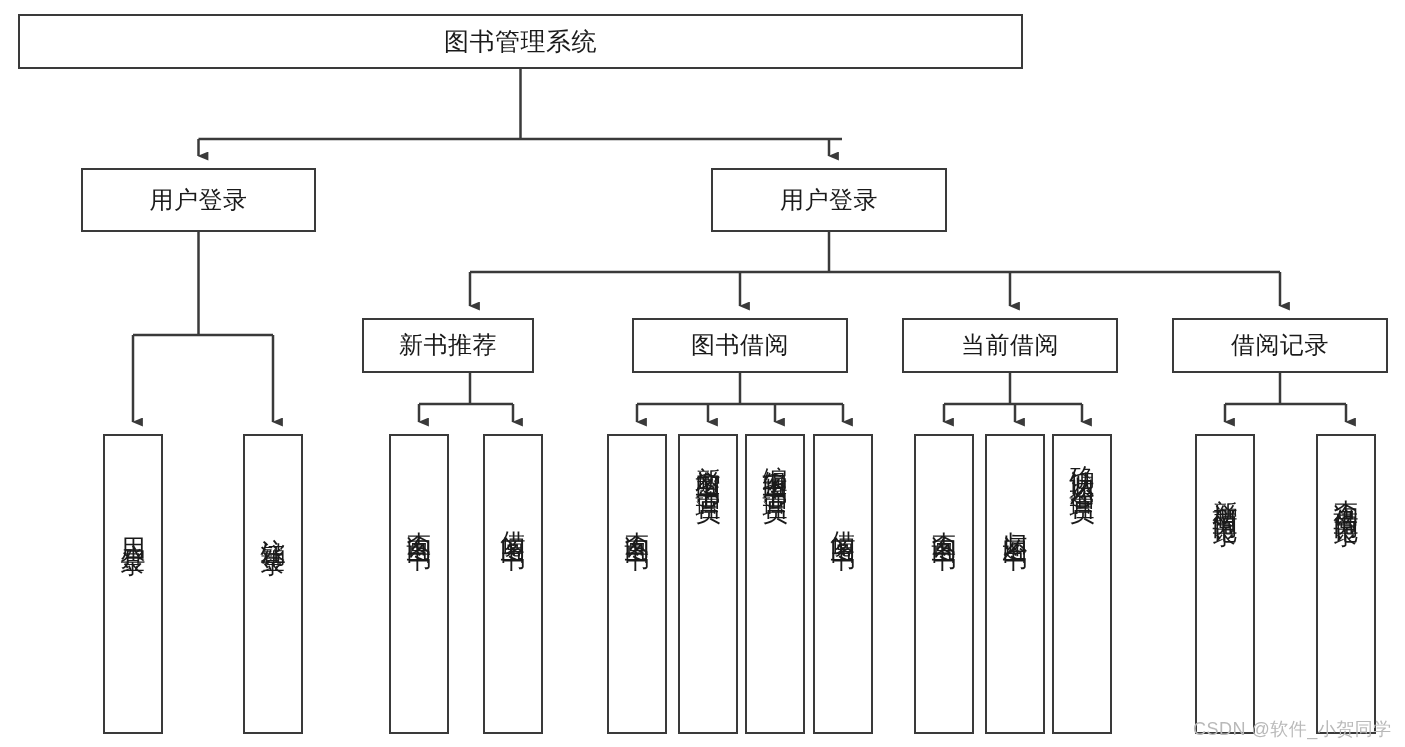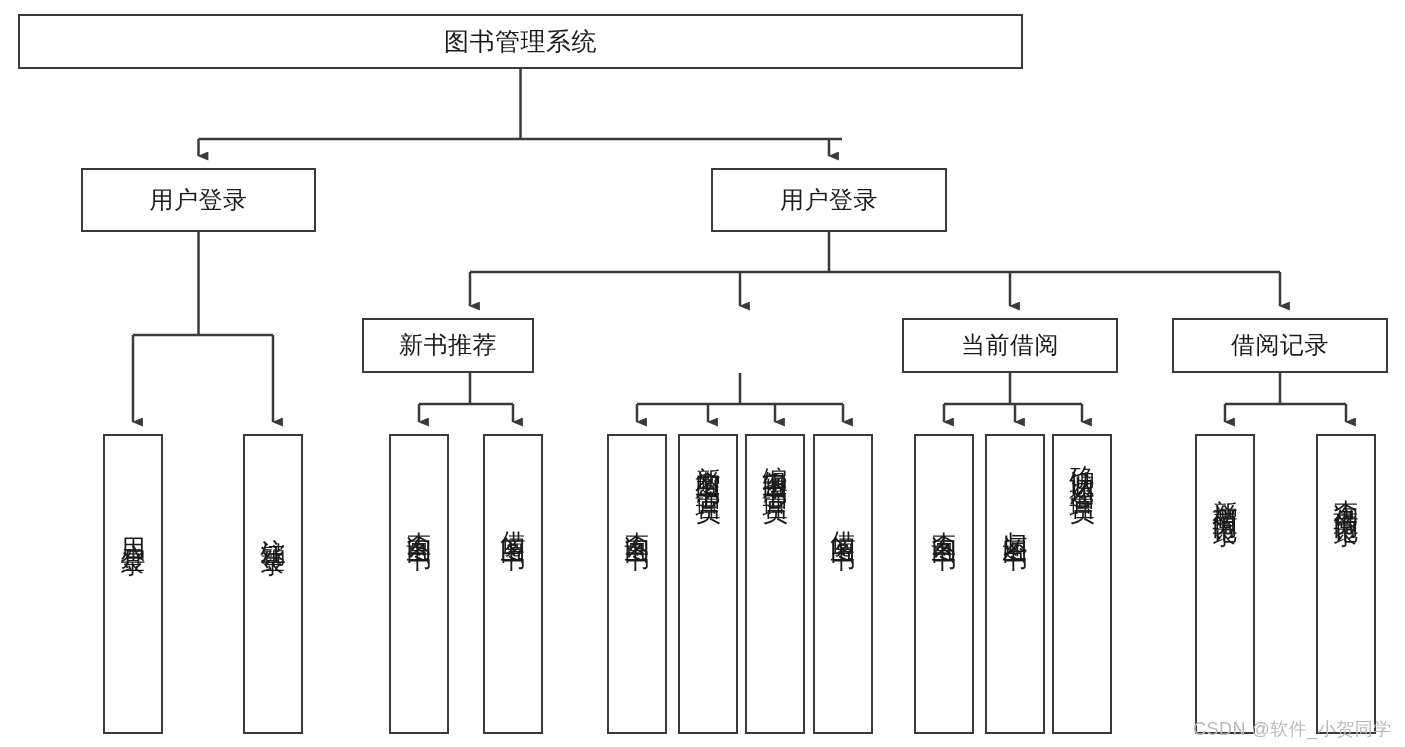--- a/index.html
+++ b/index.html
@@ -129,20 +129,23 @@
   <div class="node horiz" style="left:81px; top:168px; width:235px; height:64px;">
     <span class="label">用户登录</span>
   </div>
   <div class="node horiz" style="left:711px; top:168px; width:236px; height:64px;">
     <span class="label">用户登录</span>
   </div>
 
   <div class="node horiz" style="left:362px; top:318px; width:172px; height:55px;">
     <span class="label">新书推荐</span>
   </div>
+  <div class="node horiz" style="left:632px; top:318px; width:216px; height:55px;">
+    <span class="label">图书借阅</span>
+  </div>
   <div class="node horiz" style="left:1172px; top:318px; width:216px; height:55px;">
     <span class="label">借阅记录</span>
   </div>
   <div class="node horiz" style="left:902px; top:318px; width:216px; height:55px;">
     <span class="label">当前借阅</span>
   </div>
 
   <div class="node vert" style="left:103px; top:434px; width:60px; height:300px; padding-top:82px;">
     <span class="label">用户登录</span>
   </div>

